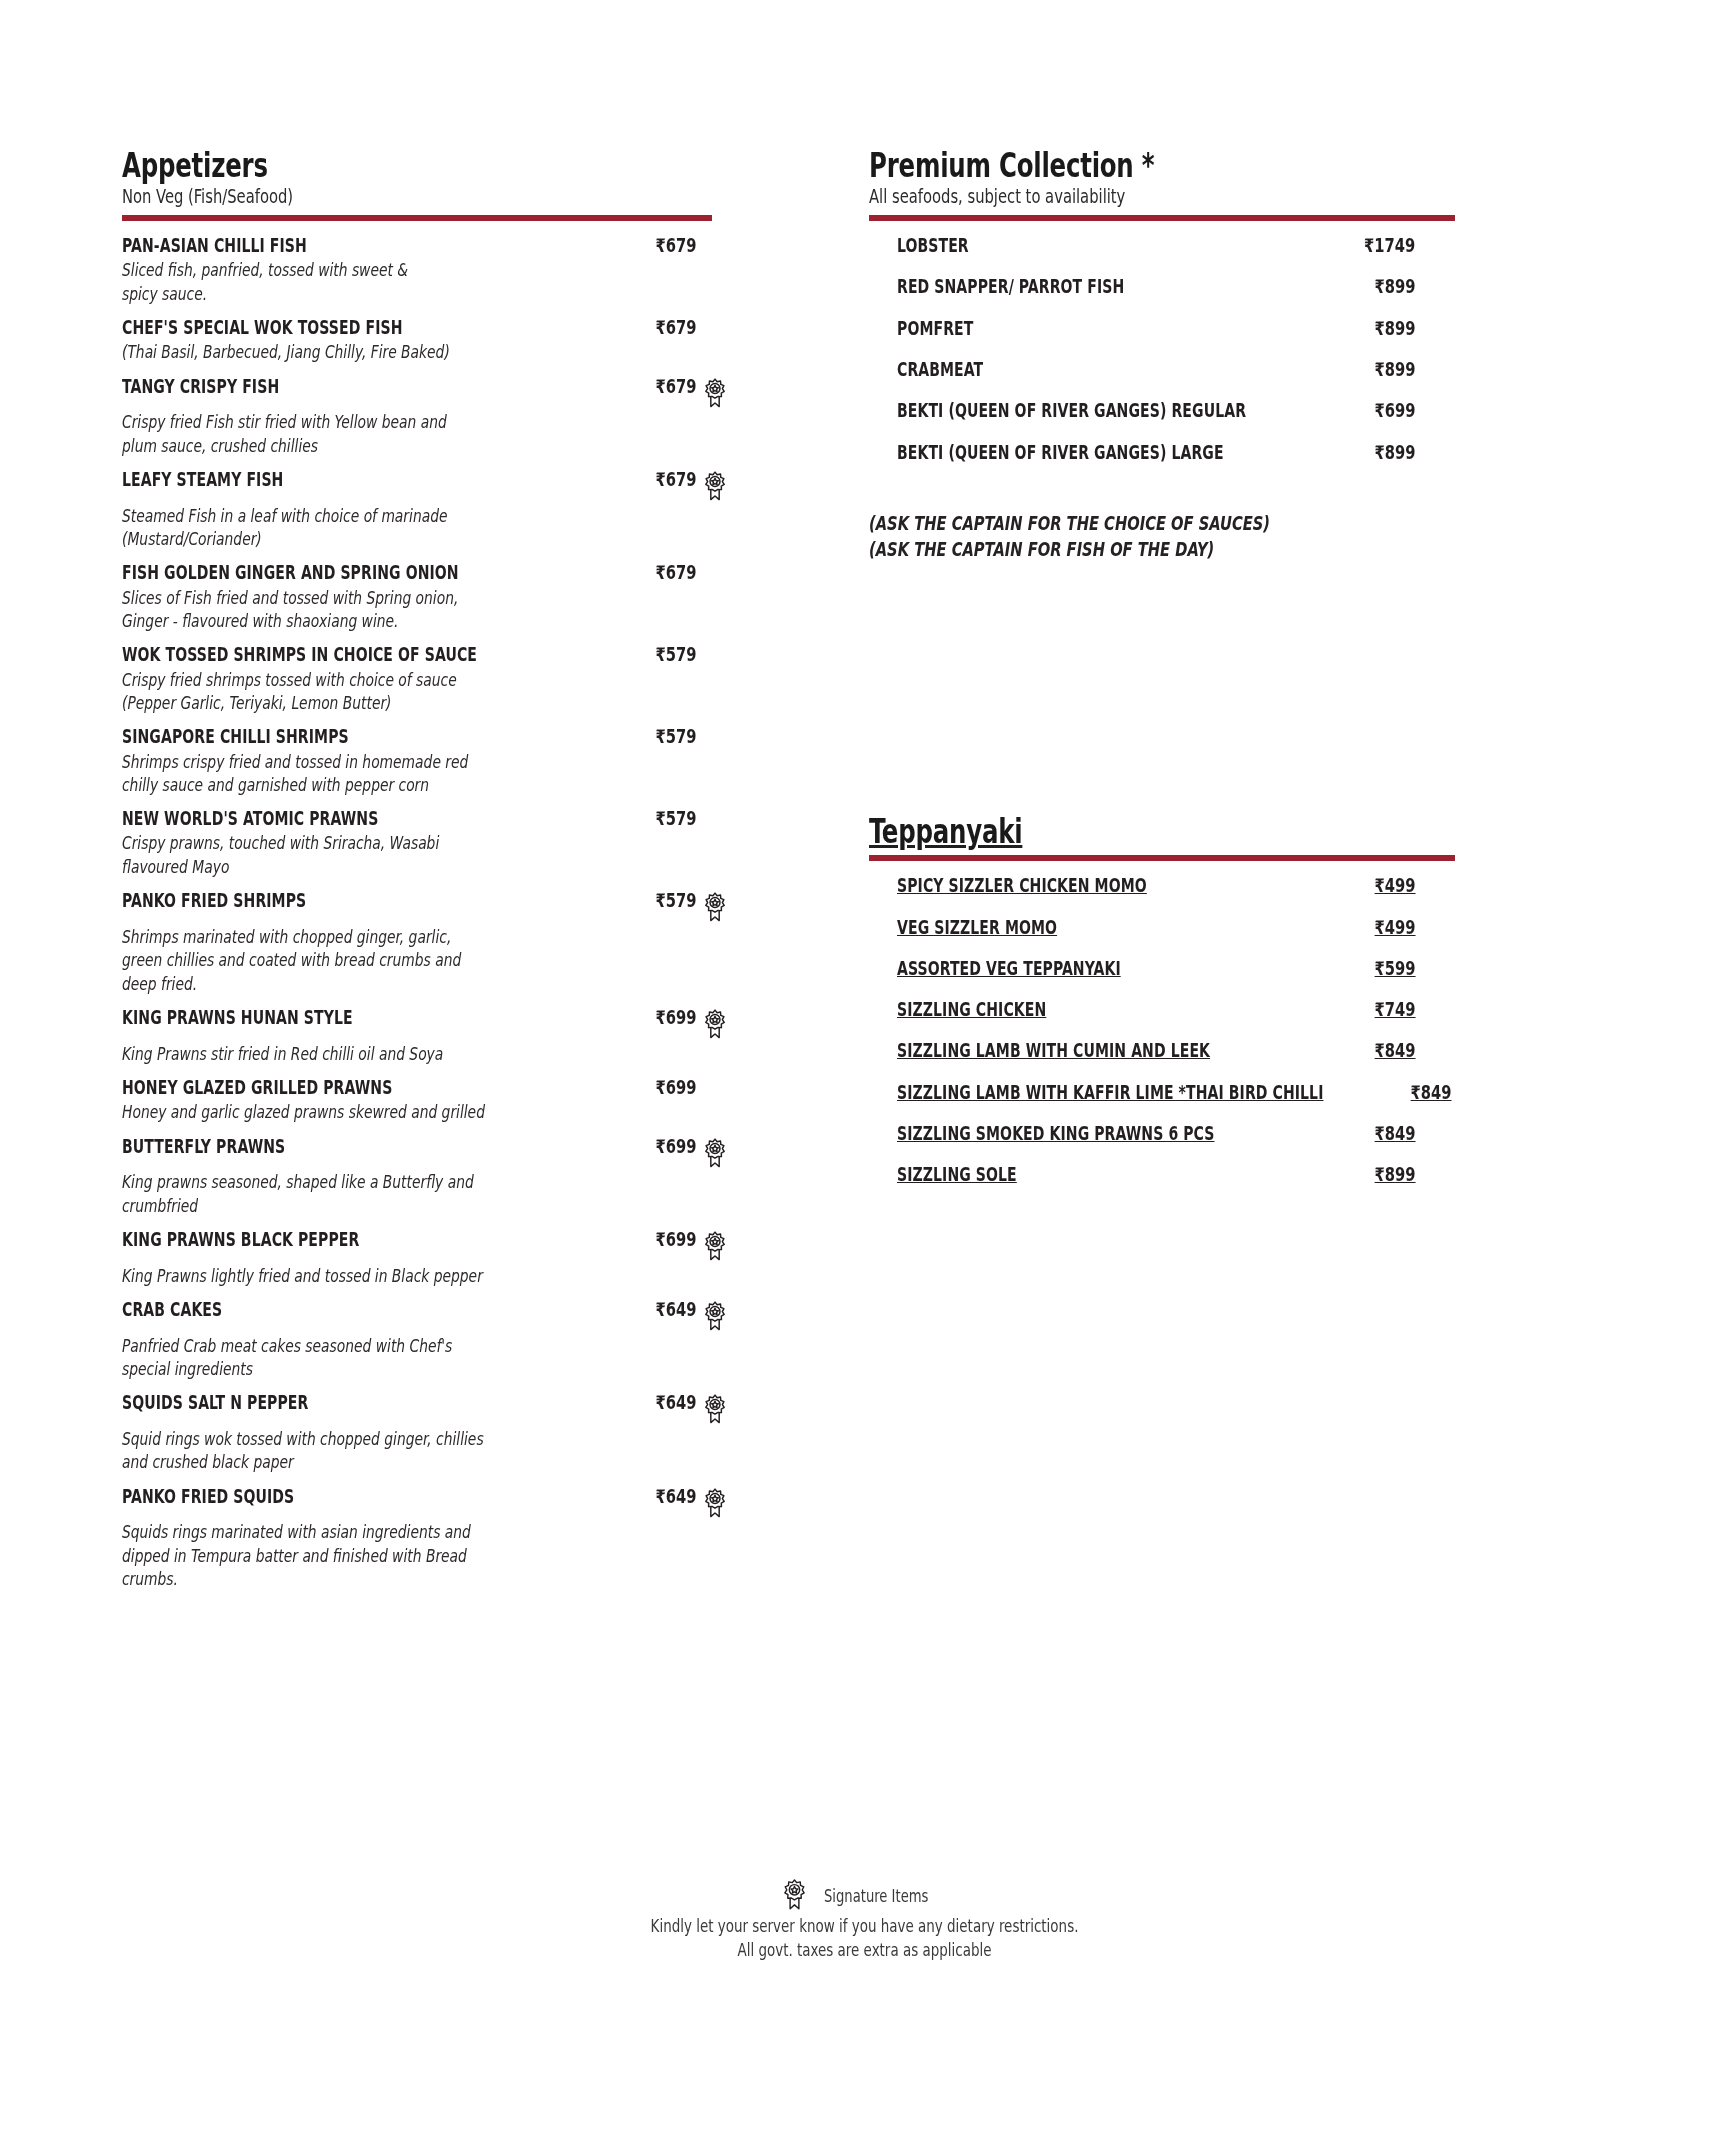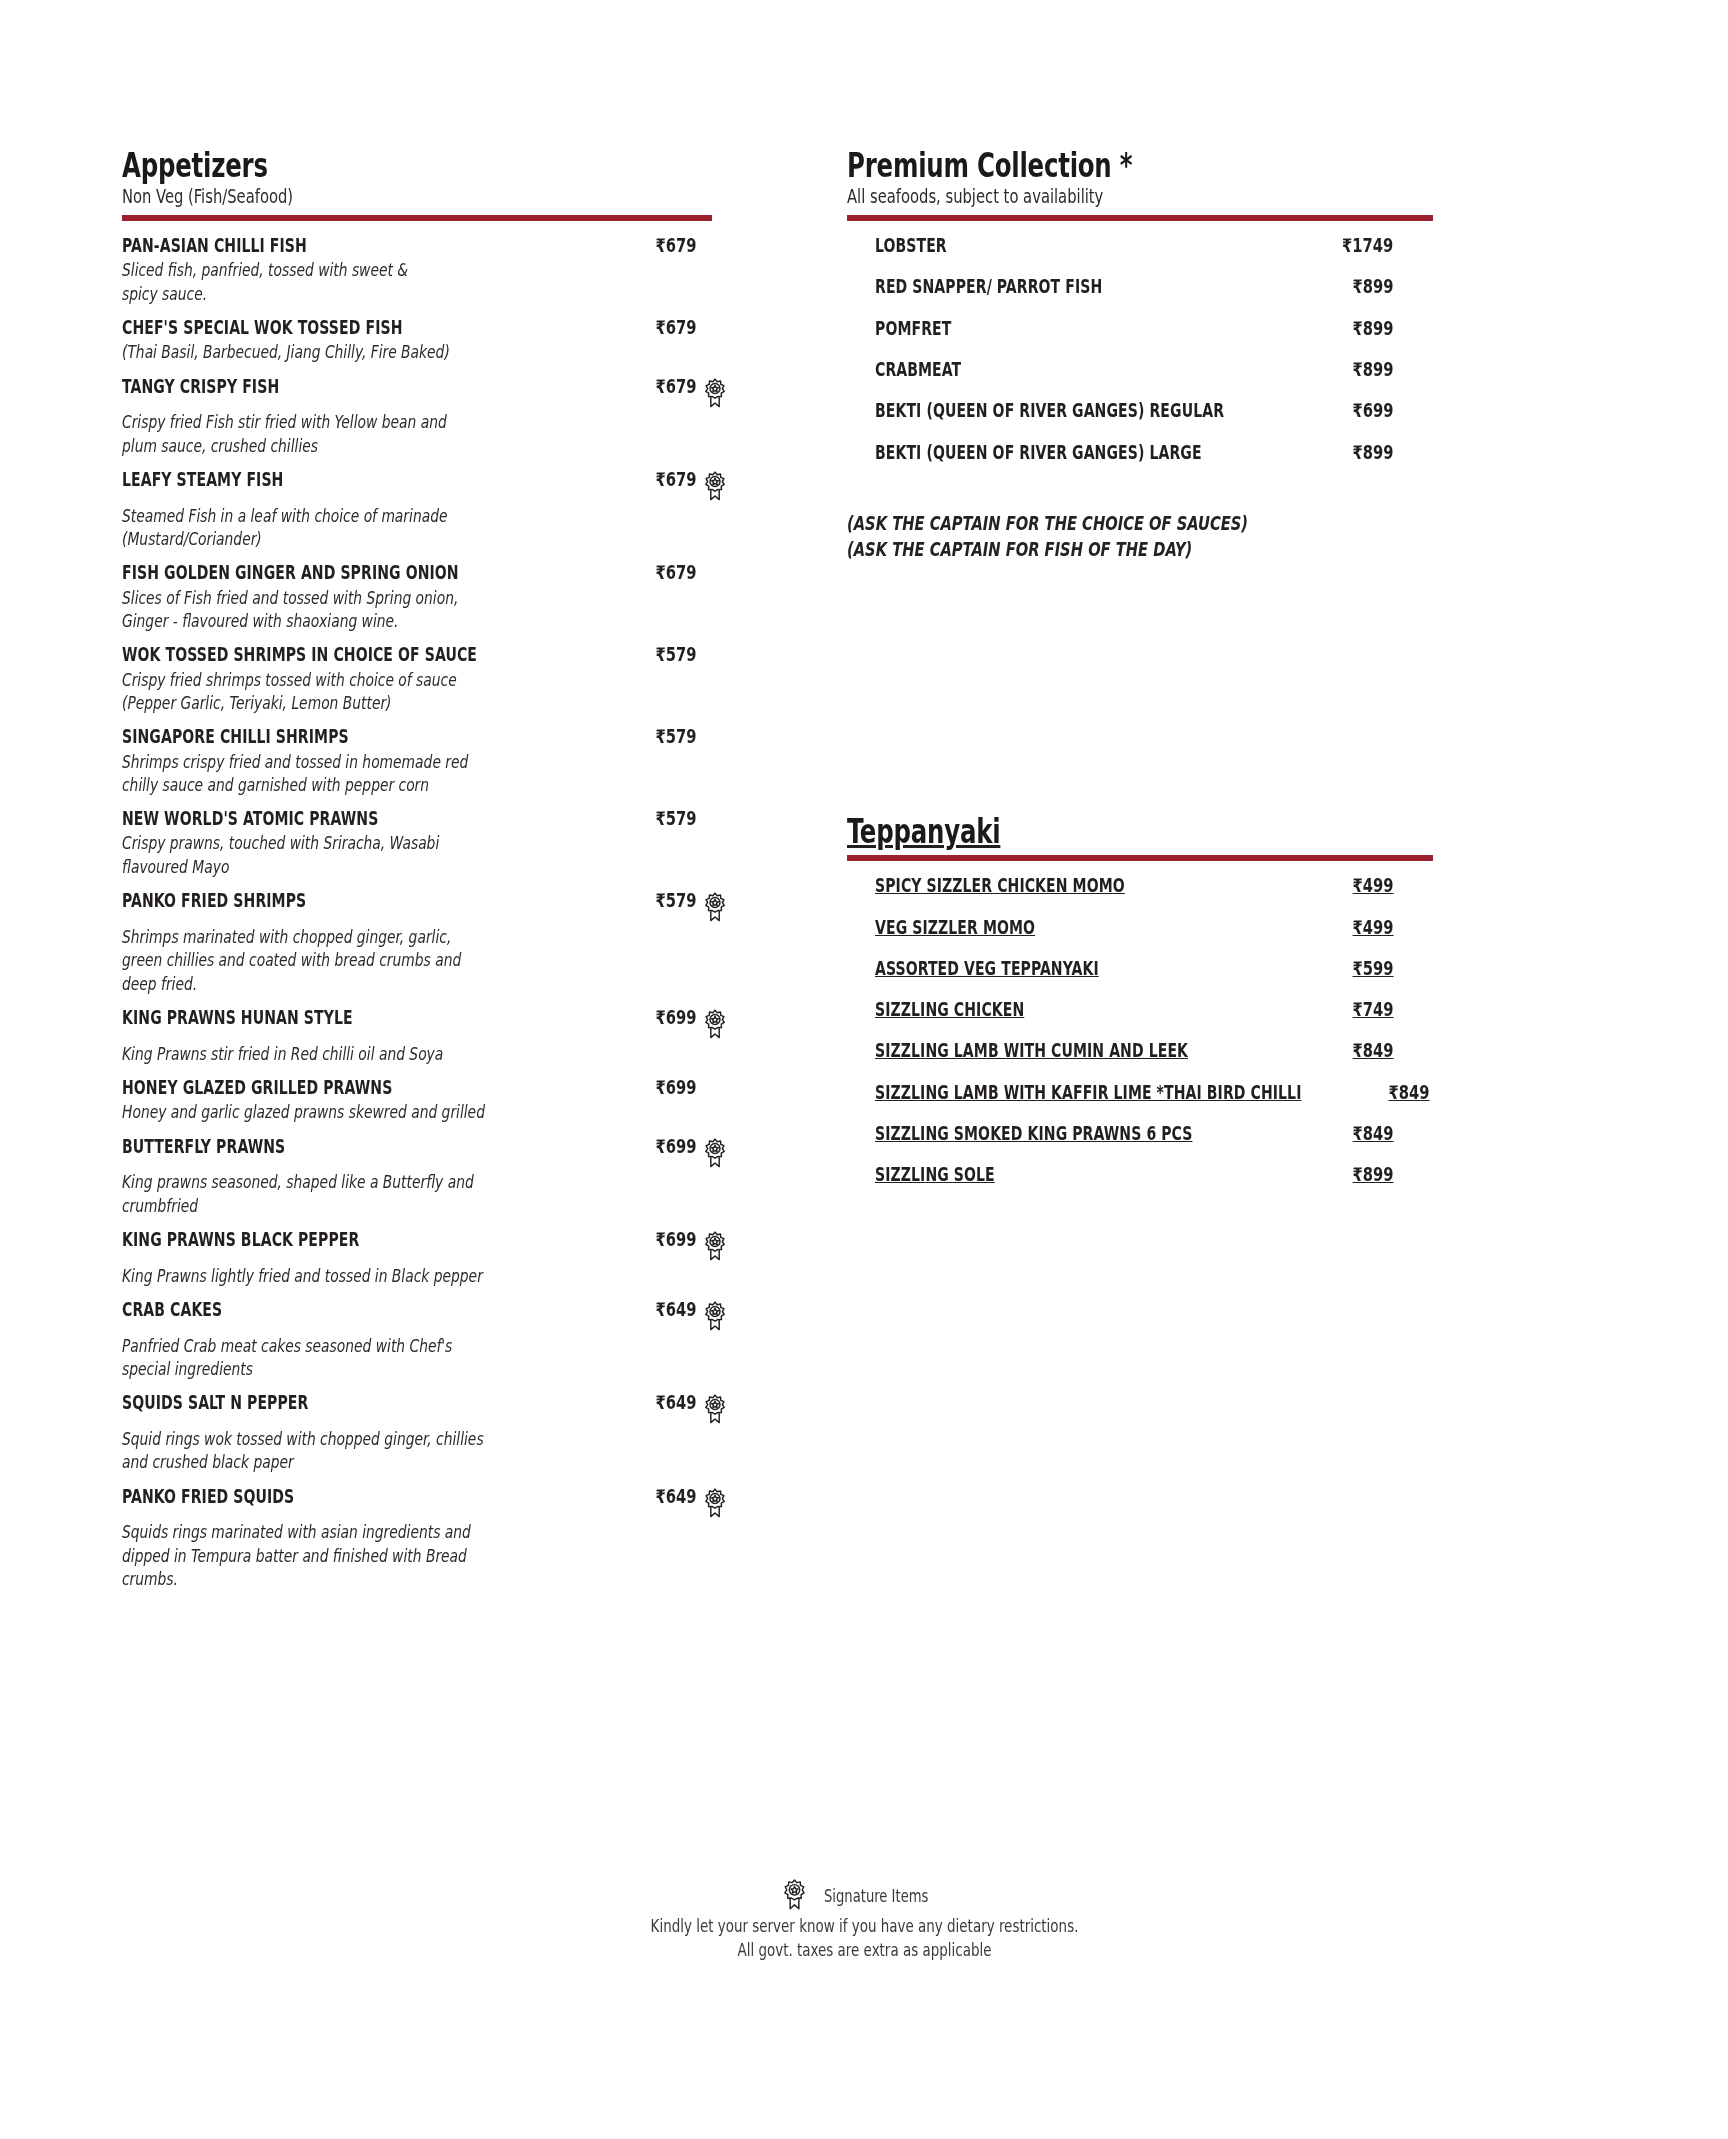--- a/index.html
+++ b/index.html
@@ -23,21 +23,21 @@
     height: 2140px;
     border-radius: 8px;
   }
 
   
   .col {
     position: absolute;
     top: 148px;
   }
   .col-left  { left: 122px;  width: 614px; }
-  .col-right { left: 847px; width: 586px; }
+  .col-right { left: 869px; width: 586px; }
 
   
   .section { margin-bottom: 0; }
 
   .sec-title {
     font-family: "DejaVu Sans Condensed", "Liberation Sans Narrow", "Liberation Sans", sans-serif;
     font-weight: 700;
     font-size: 34px;
     line-height: 1.0;
     letter-spacing: -0.3px;

